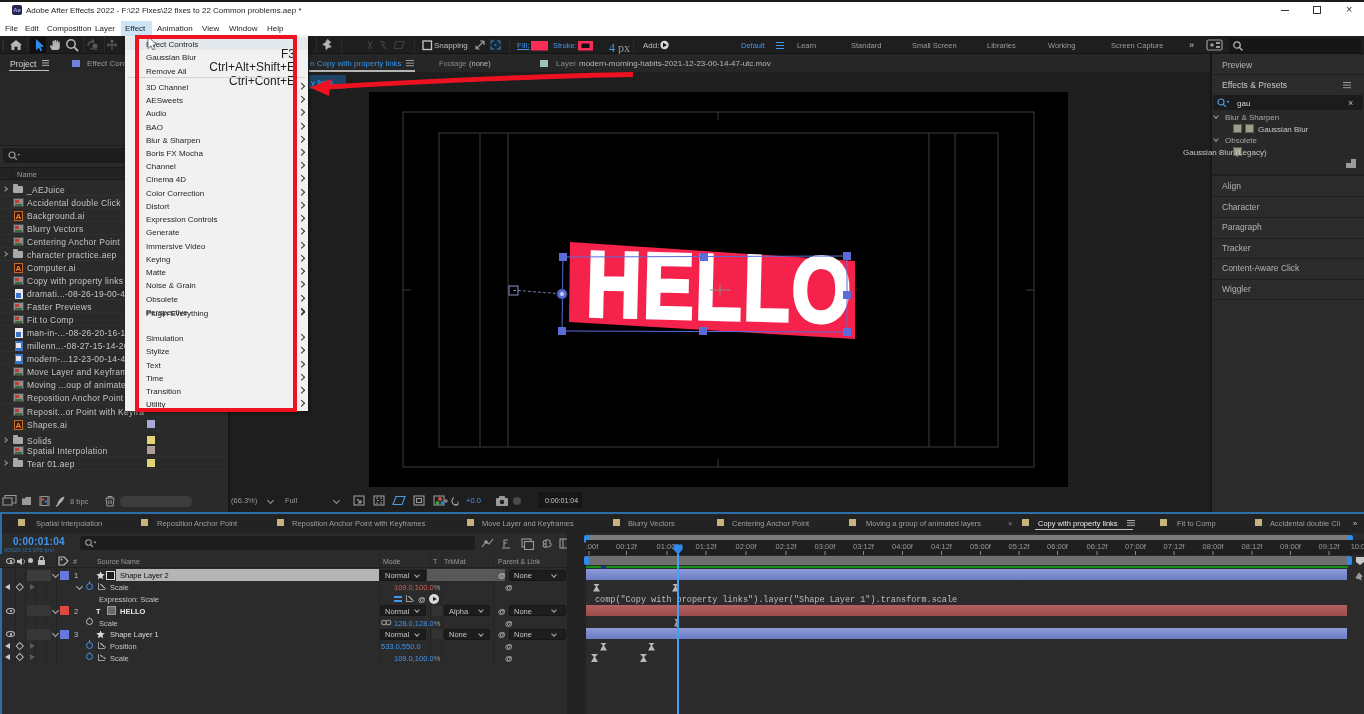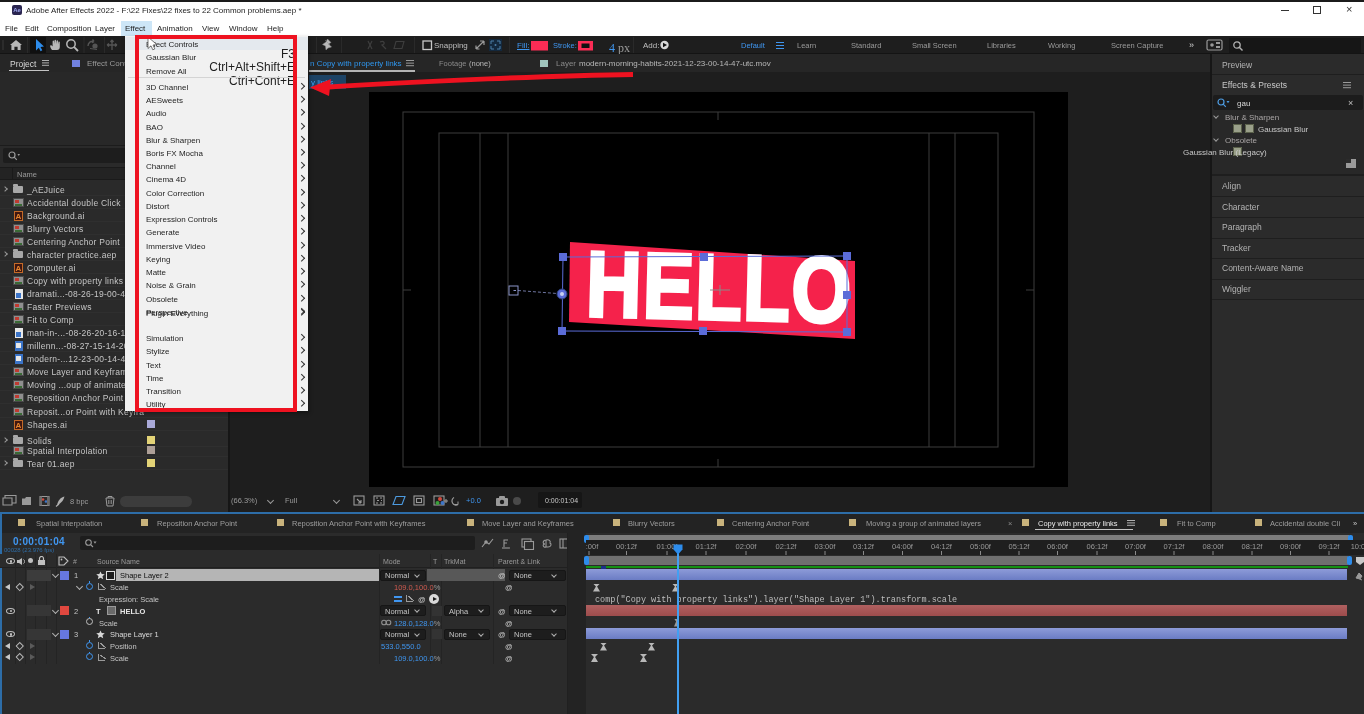--- a/index.html
+++ b/index.html
@@ -426,21 +426,21 @@
   <div class="abs" style="left:1212px;top:174px;width:152px;height:2px;background:#1e1e1e;"></div>
 
   <div class="txt" style="left:1222px;top:181px;font-size:8.5px;color:#b4b4b4;">Align</div>
   <div class="abs" style="left:1212px;top:196px;width:152px;height:1px;background:#1e1e1e;"></div>
   <div class="txt" style="left:1222px;top:201.5px;font-size:8.5px;color:#b4b4b4;">Character</div>
   <div class="abs" style="left:1212px;top:217px;width:152px;height:1px;background:#1e1e1e;"></div>
   <div class="txt" style="left:1222px;top:222px;font-size:8.5px;color:#b4b4b4;">Paragraph</div>
   <div class="abs" style="left:1212px;top:237.5px;width:152px;height:1px;background:#1e1e1e;"></div>
   <div class="txt" style="left:1222px;top:242.5px;font-size:8.5px;color:#b4b4b4;">Tracker</div>
   <div class="abs" style="left:1212px;top:258px;width:152px;height:1px;background:#1e1e1e;"></div>
-  <div class="txt" style="left:1222px;top:263px;font-size:8.5px;color:#b4b4b4;">Content-Aware Name</div>
+  <div class="txt" style="left:1222px;top:263px;font-size:8.5px;color:#b4b4b4;">Content-Aware Click</div>
   <div class="abs" style="left:1212px;top:278.5px;width:152px;height:1px;background:#1e1e1e;"></div>
   <div class="txt" style="left:1222px;top:283.5px;font-size:8.5px;color:#b4b4b4;">Wiggler</div>
   <div class="abs" style="left:1212px;top:299px;width:152px;height:1px;background:#1e1e1e;"></div>
 
   <div class="abs" style="left:0;top:512px;width:1364px;height:2px;background:#2d6da8;"></div>
 
   <div class="abs" style="left:0;top:514px;width:1364px;height:19px;background:#232323;" id="tltabs"></div>
   <div class="tsq" style="left:18px;"></div>
     <div class="ttx" style="left:36px;">Spatial Interpolation</div>
   <div class="tsq" style="left:141px;"></div>

